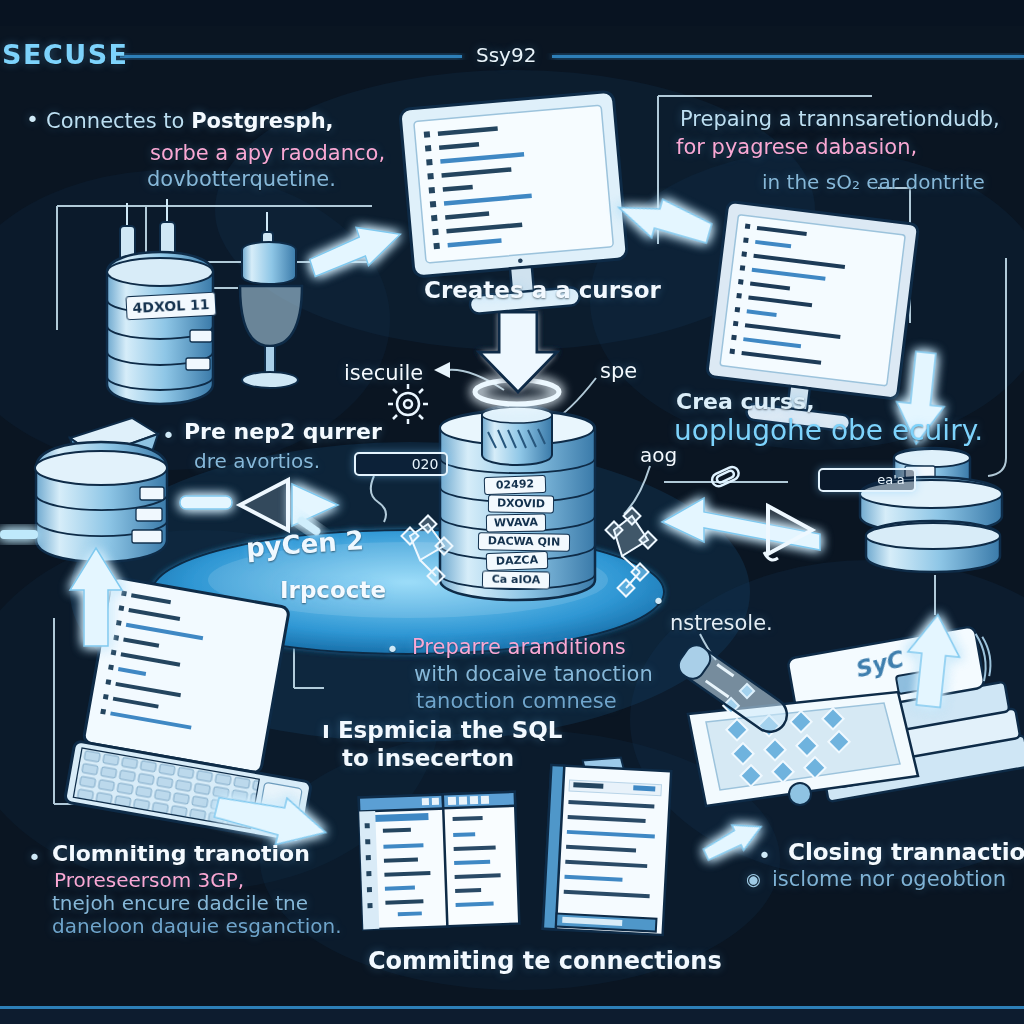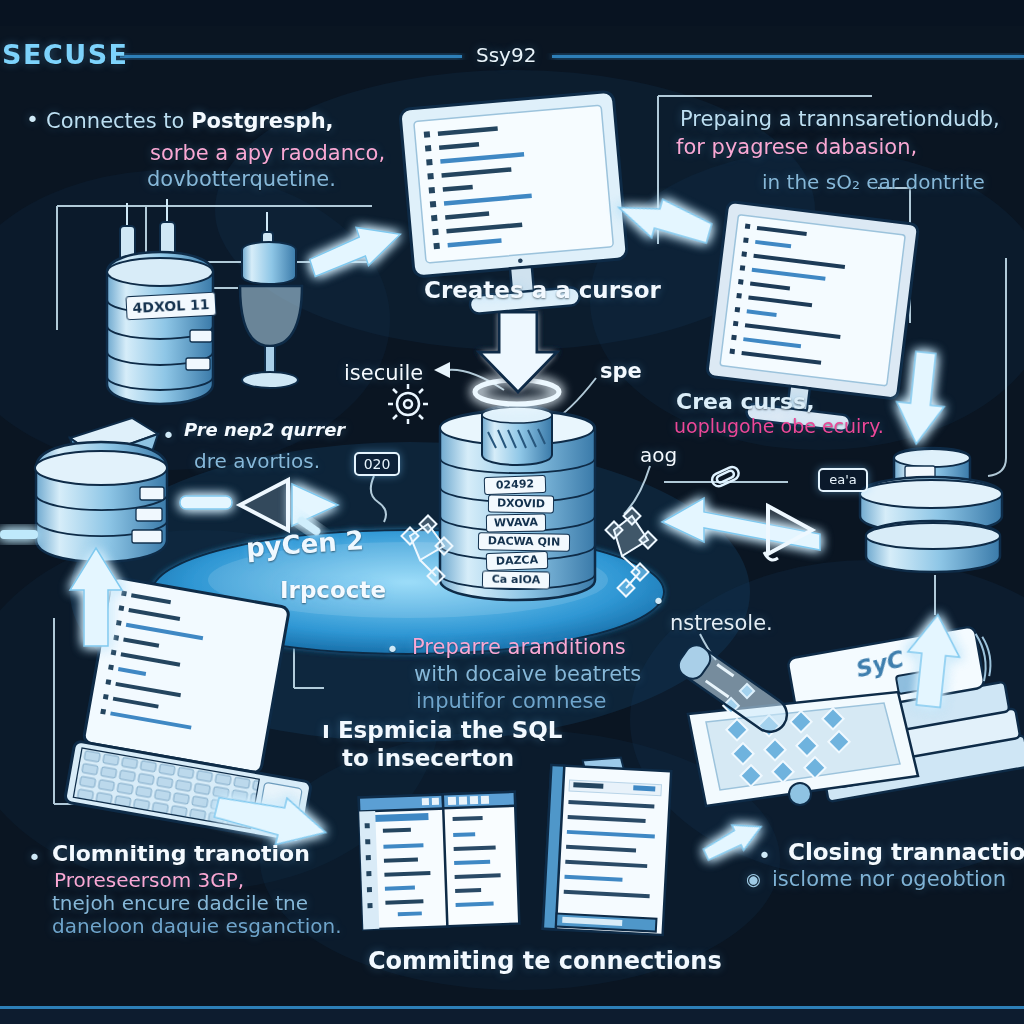--- a/index.html
+++ b/index.html
@@ -12,21 +12,21 @@
   .white{color:#f4faff;}
   .lt1{color:#bcdff2;} .lt2{color:#f9a8d4;} .lt3{color:#86b8d9;} .lt4{color:#6fa5cc;}
   .title{font-size:27px;font-weight:800;letter-spacing:1.5px;color:#7dd3fc;}
   .cap{font-size:23px;font-weight:700;color:#f2f9ff;}
   .dot{font-size:22px;color:#cfe9f7;}
   .plate{position:absolute;background:#f2f9fe;border:1.5px solid #11304e;border-radius:3px;
          color:#14324e;font-weight:700;font-size:11px;text-align:center;overflow:hidden;
          white-space:nowrap;line-height:15px;text-shadow:none;}
   .badge{position:absolute;border:2px solid #e4f4fe;border-radius:5px;color:#e8f4fc;
          font-size:14px;text-align:center;background:rgba(10,30,55,.45);
-         box-shadow:0 0 8px rgba(120,200,255,.45);}
+         box-shadow:0 0 8px rgba(120,200,255,.45);padding-left:48px;}
   .script{font-size:26px;color:#eef8ff;font-weight:600;}
 </style>
 </head>
 <body>
 
 <div id="stage">
 
 <svg class="art" viewBox="0 0 1024 1024" width="1024" height="1024">
 <defs>
   <filter id="glow" x="-60%" y="-60%" width="220%" height="220%">
@@ -414,42 +414,42 @@
 <span class="txt lt2" style="left:150px;top:142px;font-size:21px;">sorbe a apy raodanco,</span>
 <span class="txt lt3" style="left:147px;top:168px;font-size:21px;">dovbotterquetine.</span>
 
 <span class="txt cap" style="left:424px;top:278px;">Creates a a cursor</span>
 
 <span class="txt lt1" style="left:680px;top:108px;font-size:21px;">Prepaing a trannsaretiondudb,</span>
 <span class="txt lt2" style="left:676px;top:136px;font-size:21px;">for pyagrese dabasion,</span>
 <span class="txt lt3" style="left:762px;top:163px;font-size:20px;margin-top:8px;">in the sO₂ ear dontrite</span>
 
 <span class="txt white" style="left:344px;top:362px;font-size:21px;">isecuile</span>
-<span class="txt white" style="left:600px;top:360px;font-size:21px;font-weight:bold;">spe</span>
+<span class="txt white" style="left:600px;top:360px;font-size:21px;">spe</span>
 <span class="txt white" style="left:640px;top:444px;font-size:20px;">aog</span>
 <span class="badge" style="left:354px;top:452px;width:42px;height:20px;line-height:20px;">020</span>
 <span class="badge" style="left:786px;top:468px;width:46px;height:20px;line-height:20px;font-size:13px;margin-left:32px;">ea'a</span>
 
 <span class="txt dot" style="left:162px;top:424px;">•</span>
-<span class="txt bold" style="left:184px;top:420px;font-size:18px;font-style:italic;">Pre nep2 qurrer</span>
+<span class="txt bold" style="left:184px;top:420px;font-size:22px;">Pre nep2 qurrer</span>
 <span class="txt lt3" style="left:194px;top:450px;font-size:20px;">dre avortios.</span>
 
 <span class="txt script" style="left:246px;top:530px;transform:rotate(-4deg);">pyCen 2</span>
 <span class="txt white" style="left:280px;top:578px;font-size:23px;font-weight:600;">Irpcocte</span>
 
 <span class="txt" style="left:676px;top:390px;font-size:22px;font-weight:600;color:#dbeef9;">Crea curss,</span>
-<span class="txt" style="left:674px;top:416px;font-size:19px;color:#ec4899;">uoplugohe obe ecuiry.</span>
+<span class="txt" style="left:674px;top:416px;font-size:28px;color:#7dd3fc;">uoplugohe obe ecuiry.</span>
 
 <span class="txt dot" style="left:652px;top:590px;">•</span>
 <span class="txt" style="left:670px;top:612px;font-size:21px;color:#e4eef6;">nstresole.</span>
 
 <span class="txt dot" style="left:386px;top:638px;">•</span>
 <span class="txt lt2" style="left:412px;top:636px;font-size:21px;">Preparre aranditions</span>
-<span class="txt lt3" style="left:414px;top:663px;font-size:21px;">with docaive beatrets</span>
-<span class="txt lt4" style="left:416px;top:690px;font-size:21px;">inputifor comnese</span>
+<span class="txt lt3" style="left:414px;top:663px;font-size:21px;">with docaive tanoction</span>
+<span class="txt lt4" style="left:416px;top:690px;font-size:21px;">tanoction comnese</span>
 
 <span class="txt cap" style="left:322px;top:718px;">ı Espmicia the SQL</span>
 <span class="txt cap" style="left:342px;top:746px;">to insecerton</span>
 
 <span class="txt dot" style="left:28px;top:846px;">•</span>
 <span class="txt bold" style="left:52px;top:842px;font-size:22px;">Clomniting tranotion</span>
 <span class="txt lt2" style="left:54px;top:869px;font-size:20px;">Proreseersom 3GP,</span>
 <span class="txt lt3" style="left:52px;top:892px;font-size:20px;">tnejoh encure dadcile tne</span>
 <span class="txt lt4" style="left:52px;top:915px;font-size:20px;">daneloon daquie esganction.</span>
 

